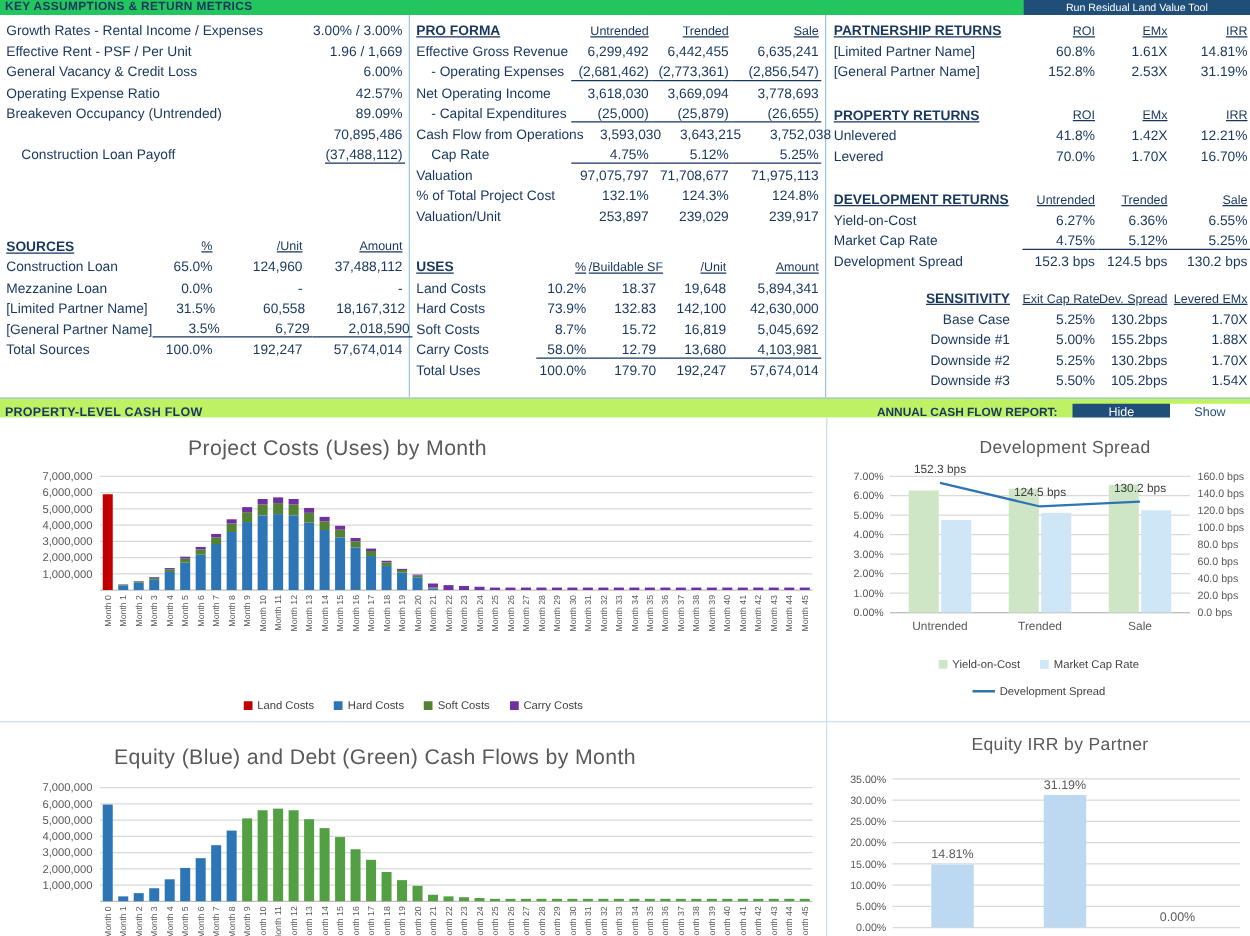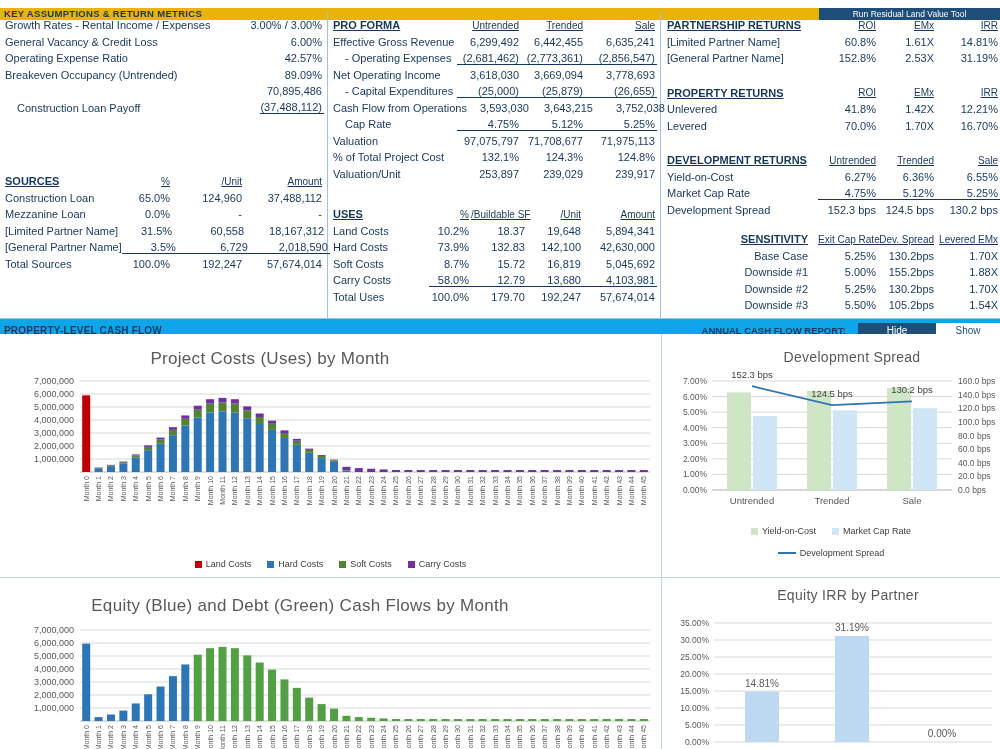--- a/index.html
+++ b/index.html
@@ -1,21 +1,21 @@
 <!DOCTYPE html>
 <html><head>
 <meta charset="utf-8">
 <style>
   * { box-sizing: border-box; }
   body { margin:0; background:#fff; }
   .page { position:relative; width:1000px; height:749px; overflow:hidden; background:#fff;
           font-family:"Liberation Sans", sans-serif; }
 
   
-  .topbar { position:absolute; left:0; top:8px; width:1000px; height:12px; background:#eab308; }
+  .topbar { position:absolute; left:0; top:0; width:1000px; height:12px; background:#22c55e; }
   .bar-title { position:absolute; left:4px; top:0px; font-size:9.5px; font-weight:700; color:#17375E; letter-spacing:.3px; }
   .run-tool-btn { position:absolute; right:0; top:0; width:181px; height:12px; background:#1F4E79; color:#fff;
                   border:none; font-size:8.5px; font-family:inherit; padding:0; cursor:pointer; }
 
   
   .top-grid { position:absolute; left:0; top:12px; width:1000px; height:306px; display:flex; overflow:hidden; }
   .col { padding-top:5px; }
   .col-left { width:328px; border-right:1px solid #9DC3E6; padding-left:5px; padding-right:3px; }
   .col-mid  { width:333px; border-right:1px solid #9DC3E6; padding-left:5px; padding-right:3px; }
   .col-right{ width:339px; padding-left:6px; }
@@ -33,21 +33,21 @@
   .ttitle { font-weight:700; text-decoration:underline; }
   .thcell { text-decoration:underline; font-size:10px; }
   .sens-lbl .tlabel { text-align:right; padding-right:10px; }
   #sources { margin-top:57px; }
   #uses { margin-top:24px; }
   #property { margin-top:18px; }
   #development { margin-top:18px; }
   #sensitivity { margin-top:13px; }
 
   
-  .cashflow-bar { position:absolute; left:0; top:318px; width:1000px; height:24px; background:#0ea5e9;
+  .cashflow-bar { position:absolute; left:0; top:318px; width:1000px; height:24px; background:#bef264;
                   display:flex; align-items:center; border-top:1px solid #9DC3E6; }
   .cf-title { font-size:10px; font-weight:700; color:#17375E; padding-left:4px; letter-spacing:.2px; }
   .cf-spacer { flex:1; }
   .cf-label { font-size:9.5px; font-weight:700; color:#17375E; margin-right:12px; }
   .hide-btn { width:78px; height:16px; background:#1F4E79; color:#fff; border:none; font-size:10px; font-family:inherit; padding:0; cursor:pointer; }
   .show-btn { width:64px; height:16px; background:#fff; color:#1F4E79; border:none; font-size:10px; font-family:inherit; padding:0; cursor:pointer; }
 
   
   .charts { position:absolute; left:0; top:334px; width:1000px; height:415px; }
   .chartbox { position:absolute; background:#fff; overflow:hidden; }
@@ -81,20 +81,24 @@
     <span class="bar-title">KEY ASSUMPTIONS &amp; RETURN METRICS</span>
     <button class="run-tool-btn">Run Residual Land Value Tool</button>
   </div>
 
   <div class="top-grid">
     <div class="col col-left">
       <div id="assumptions">
           <div class="trow kv">
             <span class="tlabel">Growth Rates - Rental Income / Expenses</span>
             <span class="tcell">3.00% / 3.00%</span>
+          </div>
+          <div class="trow kv">
+            <span class="tlabel">Effective Rent - PSF / Per Unit</span>
+            <span class="tcell">1.96 / 1,669</span>
           </div>
           <div class="trow kv">
             <span class="tlabel">General Vacancy &amp; Credit Loss</span>
             <span class="tcell">6.00%</span>
           </div>
           <div class="trow kv">
             <span class="tlabel">Operating Expense Ratio</span>
             <span class="tcell">42.57%</span>
           </div>
           <div class="trow kv">

